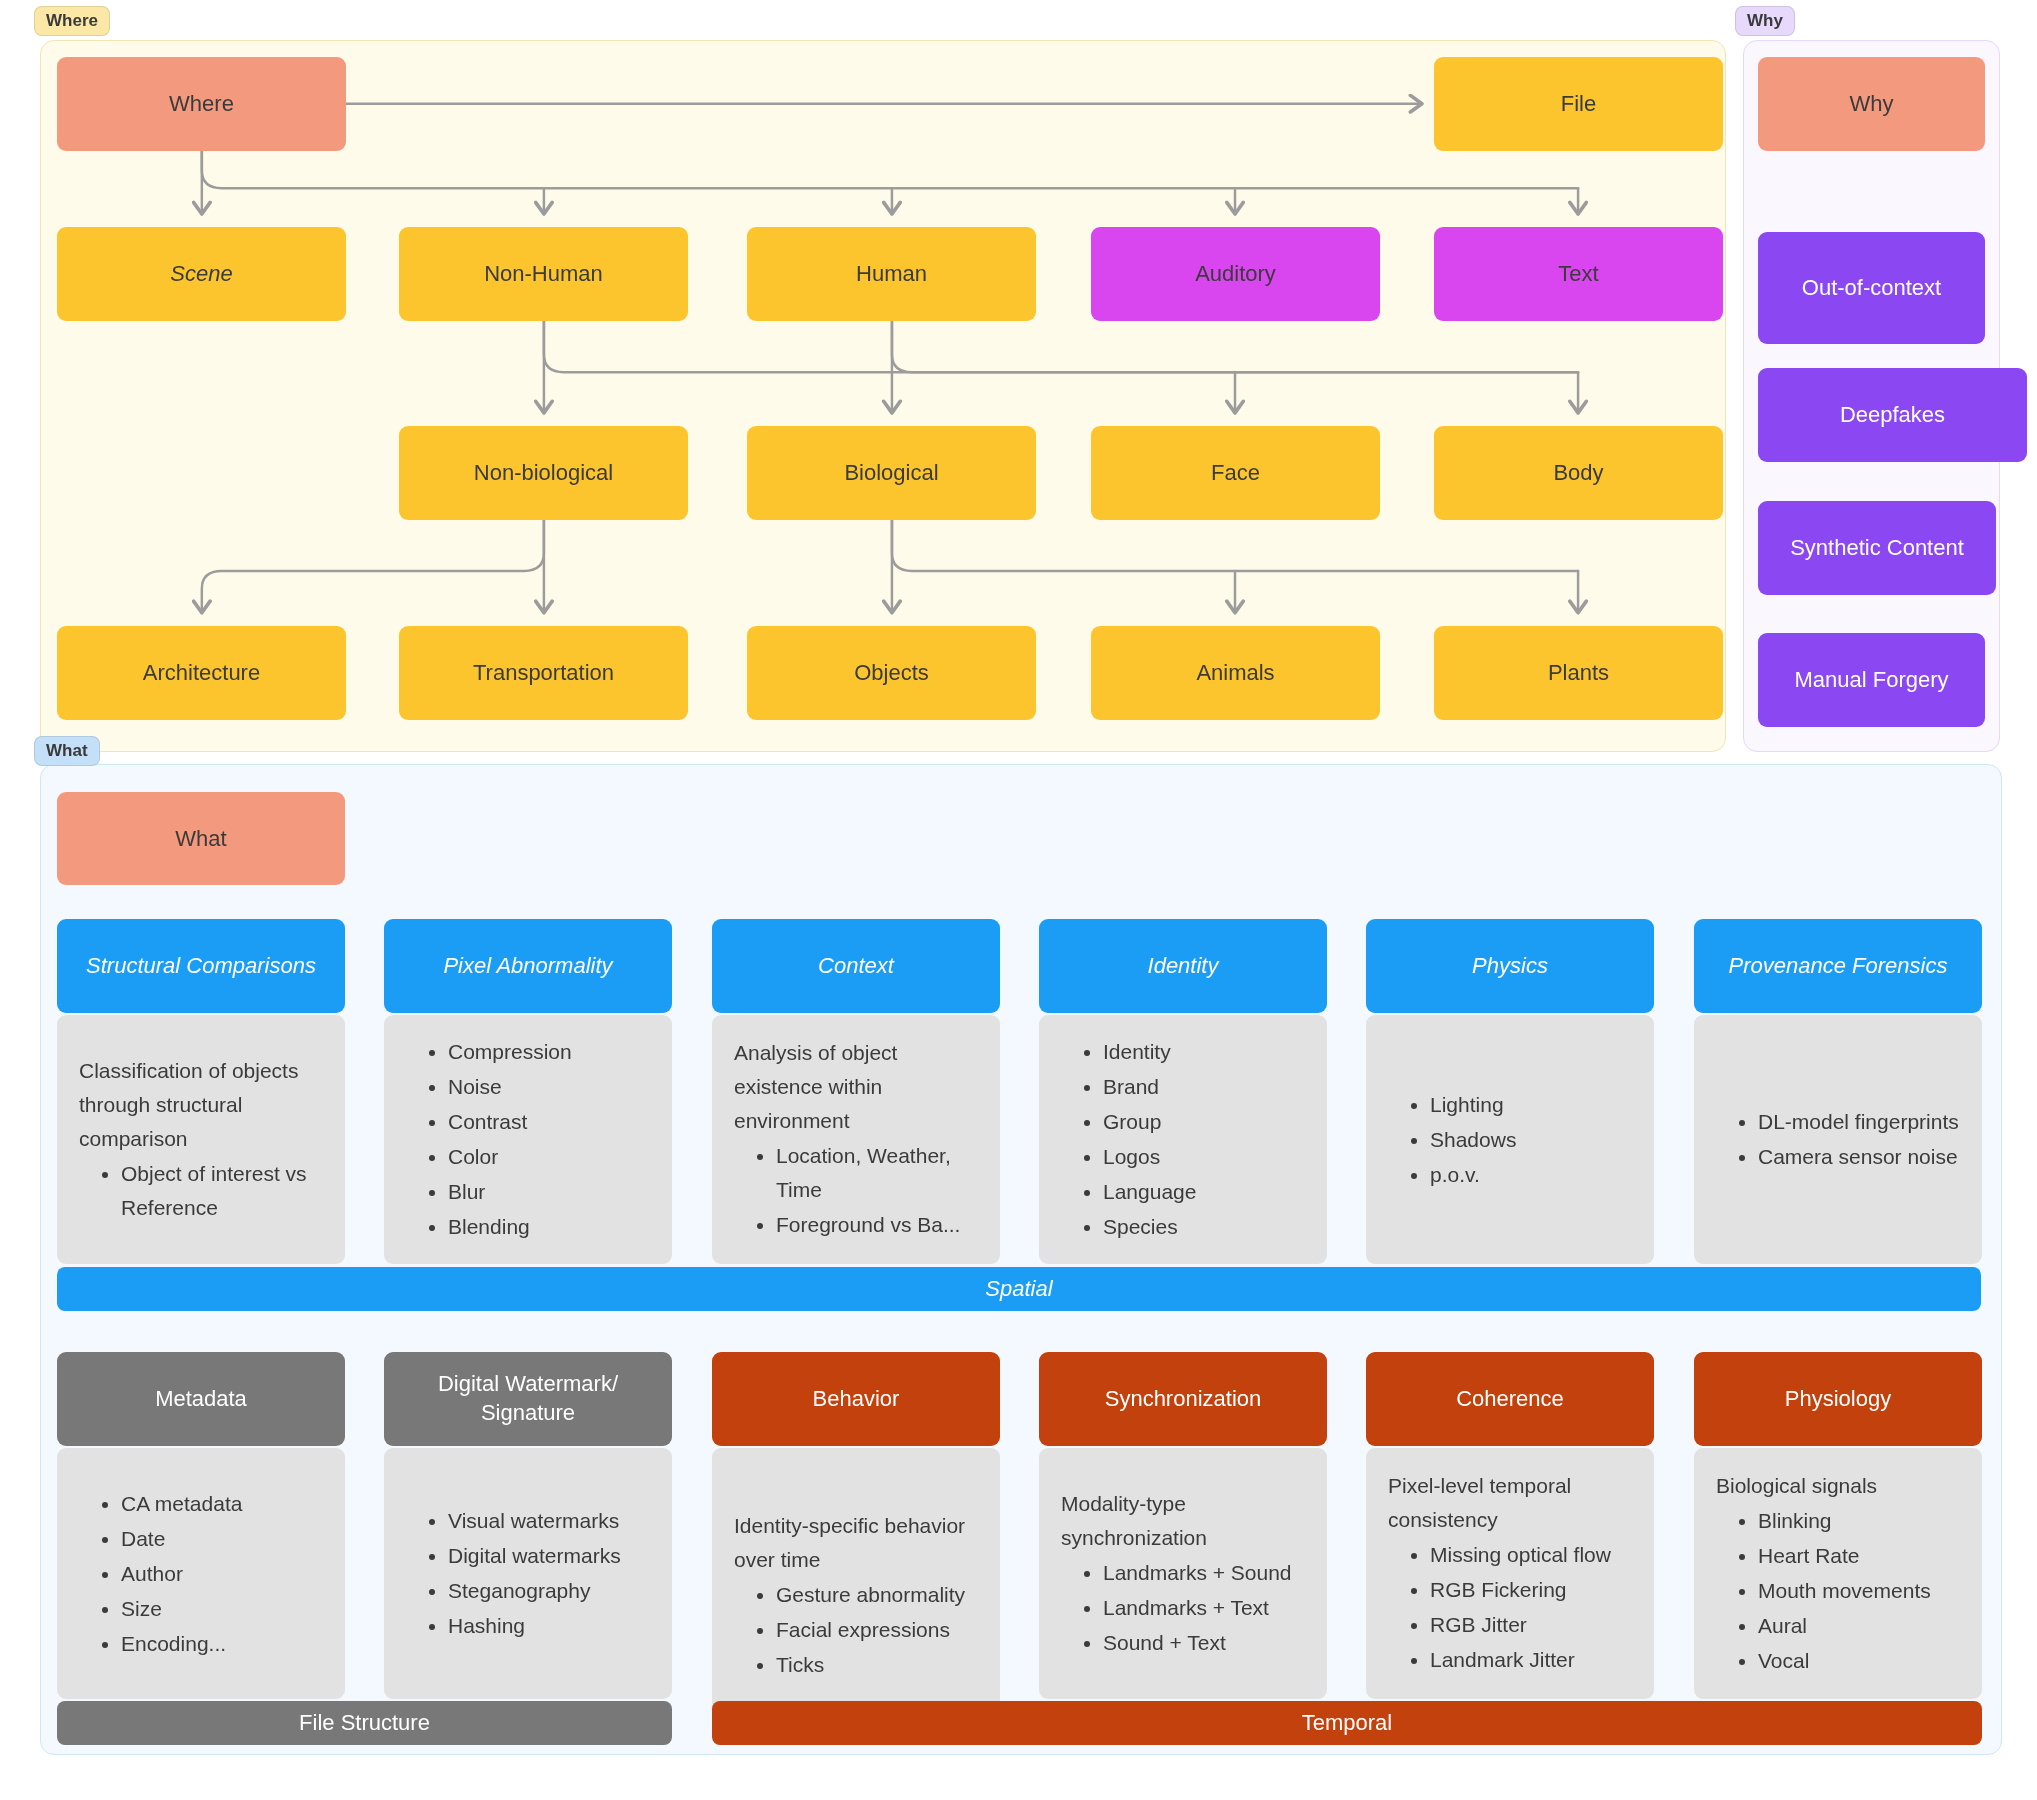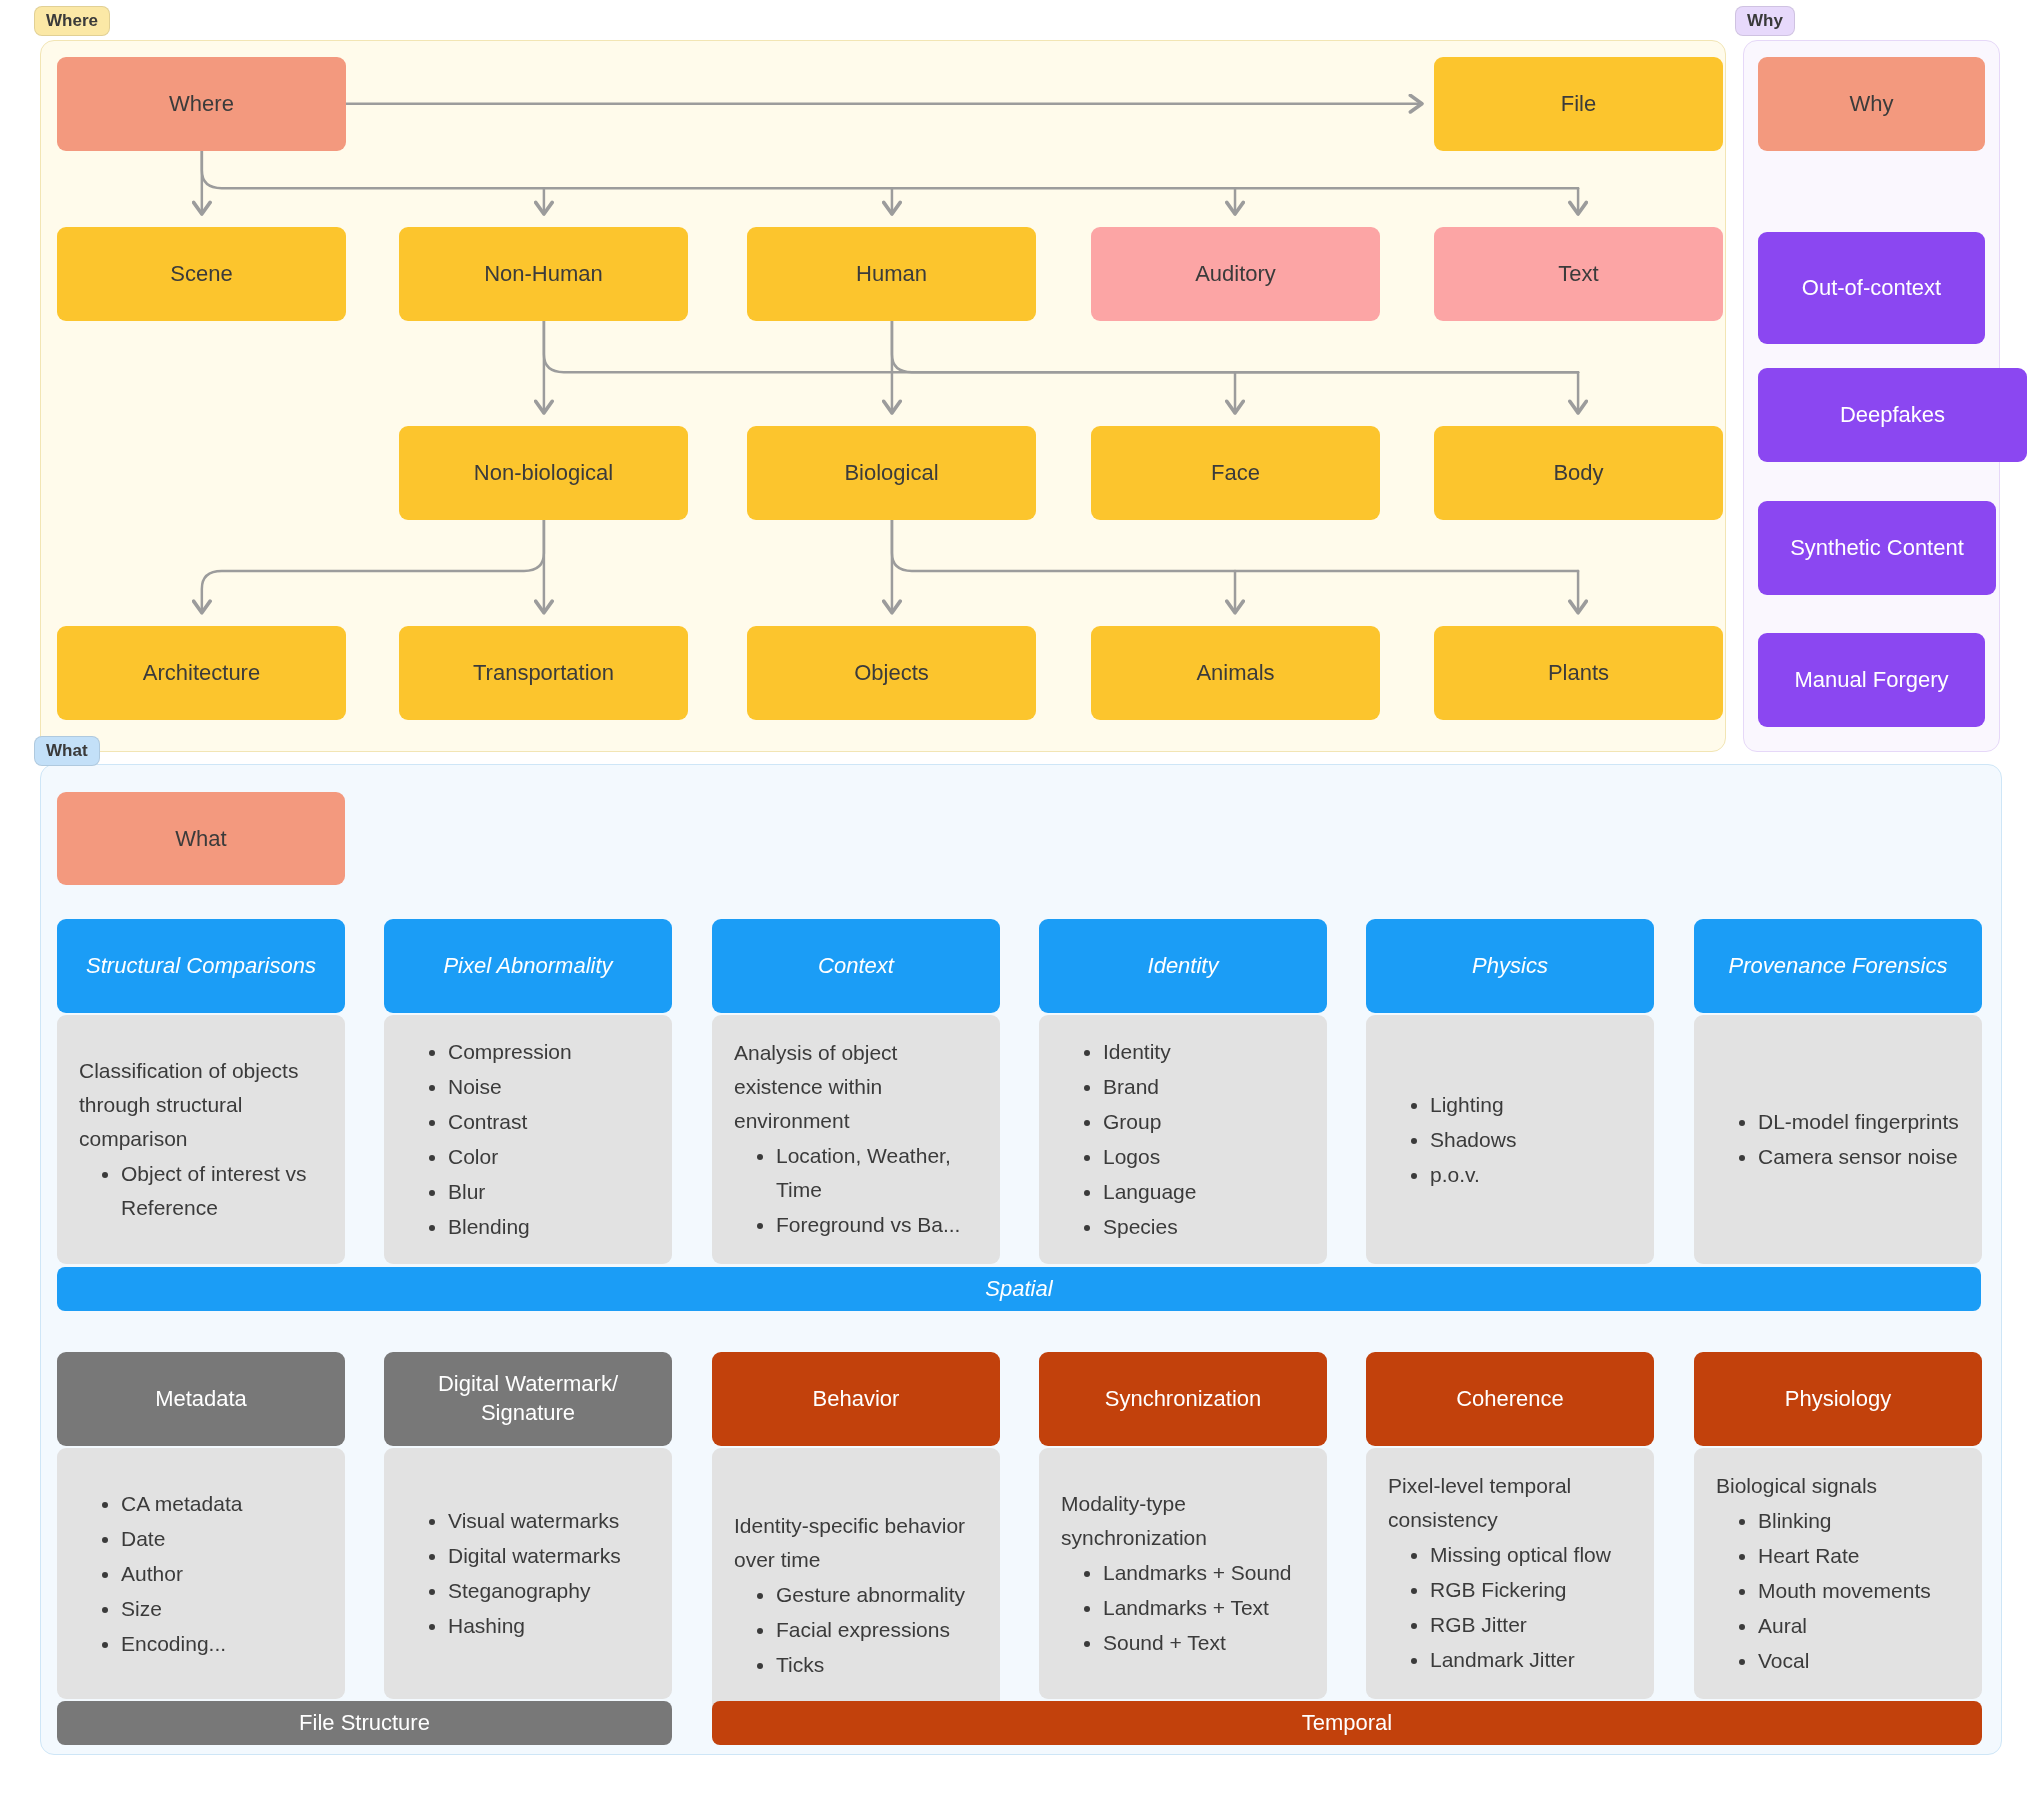--- a/index.html
+++ b/index.html
@@ -25,21 +25,21 @@
   .edges{position:absolute;left:0;top:0;z-index:0;}
 
   .node{
     position:absolute;display:flex;align-items:center;justify-content:center;
     border-radius:9px;font-size:22px;font-weight:500;text-align:center;
     line-height:1.25;z-index:1;padding:0 8px;box-sizing:border-box;
   }
   .w290{width:289px;height:94px;}
   .salmon{background:#F3997E;color:#3b3b3b;}
   .yellow{background:#FCC52D;color:#3b3b3b;}
-  .white{background:#fca5a5;color:#3b3b3b;}
+  .white{background:#d946ef;color:#3b3b3b;}
   .purple{background:#8B47F1;color:#ffffff;}
 
   
   .col-header{
     position:absolute;width:288px;height:94px;border-radius:9px;
     display:flex;align-items:center;justify-content:center;text-align:center;
     color:#fff;font-size:22px;font-weight:500;line-height:1.3;padding:0 14px;
     box-sizing:border-box;z-index:1;
   }
   .blue{background:#1B9DF6;font-style:italic;}
@@ -98,21 +98,21 @@
       <path d="M505,481 V575" marker-end="url(#arrow)"></path>
       <path d="M855,481 V575" marker-end="url(#arrow)"></path>
       <path d="M1200,533 V575" marker-end="url(#arrow)"></path>
       <path d="M1545,533 V575" marker-end="url(#arrow)"></path>
     </g>
   </svg>
 
   <div class="node salmon w290" style="left:16px;top:16px;">Where</div>
   <div class="node yellow w290" style="left:1393px;top:16px;">File</div>
 
-  <div class="node yellow w290" style="left:16px;top:186px;">Scene</div>
+  <div class="node yellow w290" style="left:16px;top:186px;font-style:italic;">Scene</div>
   <div class="node yellow w290" style="left:358px;top:186px;">Non-Human</div>
   <div class="node yellow w290" style="left:706px;top:186px;">Human</div>
   <div class="node white w290" style="left:1050px;top:186px;">Auditory</div>
   <div class="node white w290" style="left:1393px;top:186px;">Text</div>
 
   <div class="node yellow w290" style="left:358px;top:385px;">Non-biological</div>
   <div class="node yellow w290" style="left:1050px;top:385px;">Face</div>
   <div class="node yellow w290" style="left:706px;top:385px;">Biological</div>
   <div class="node yellow w290" style="left:1393px;top:385px;">Body</div>
 

